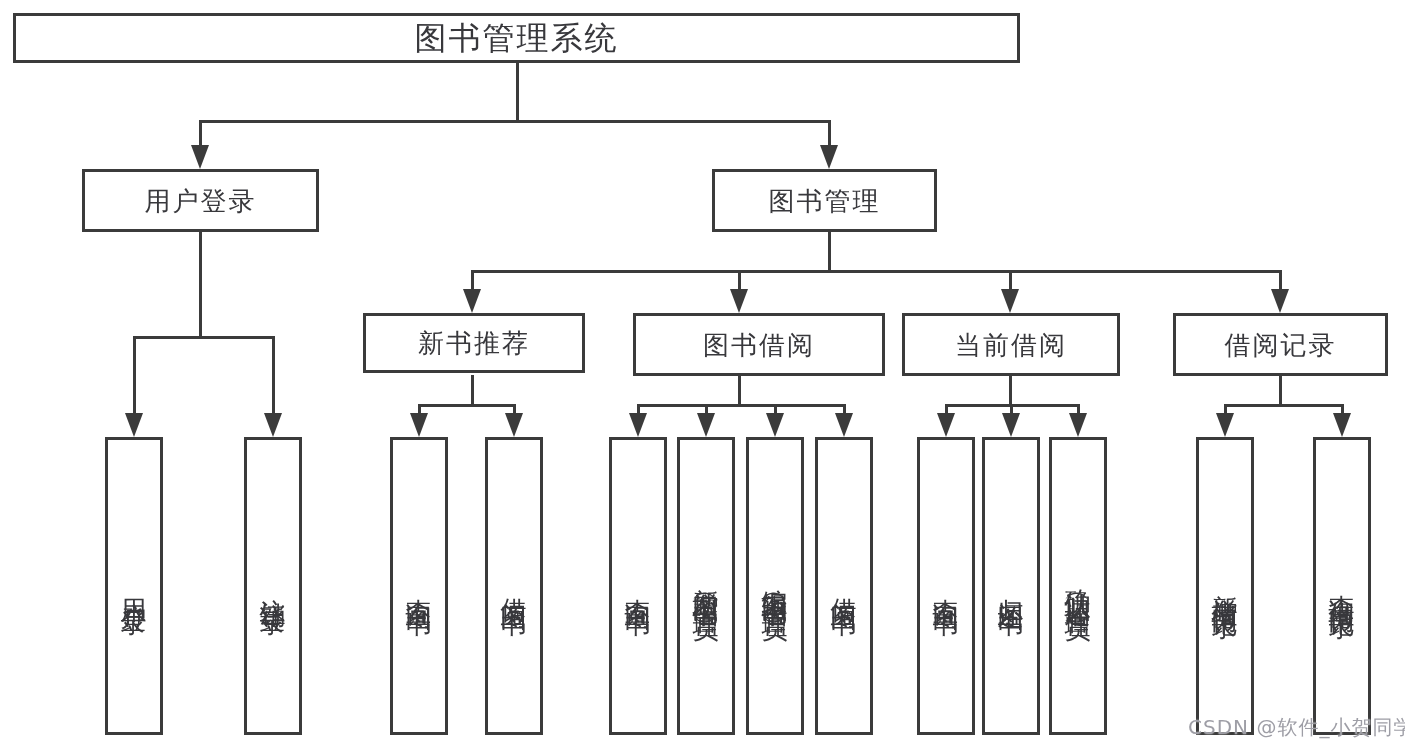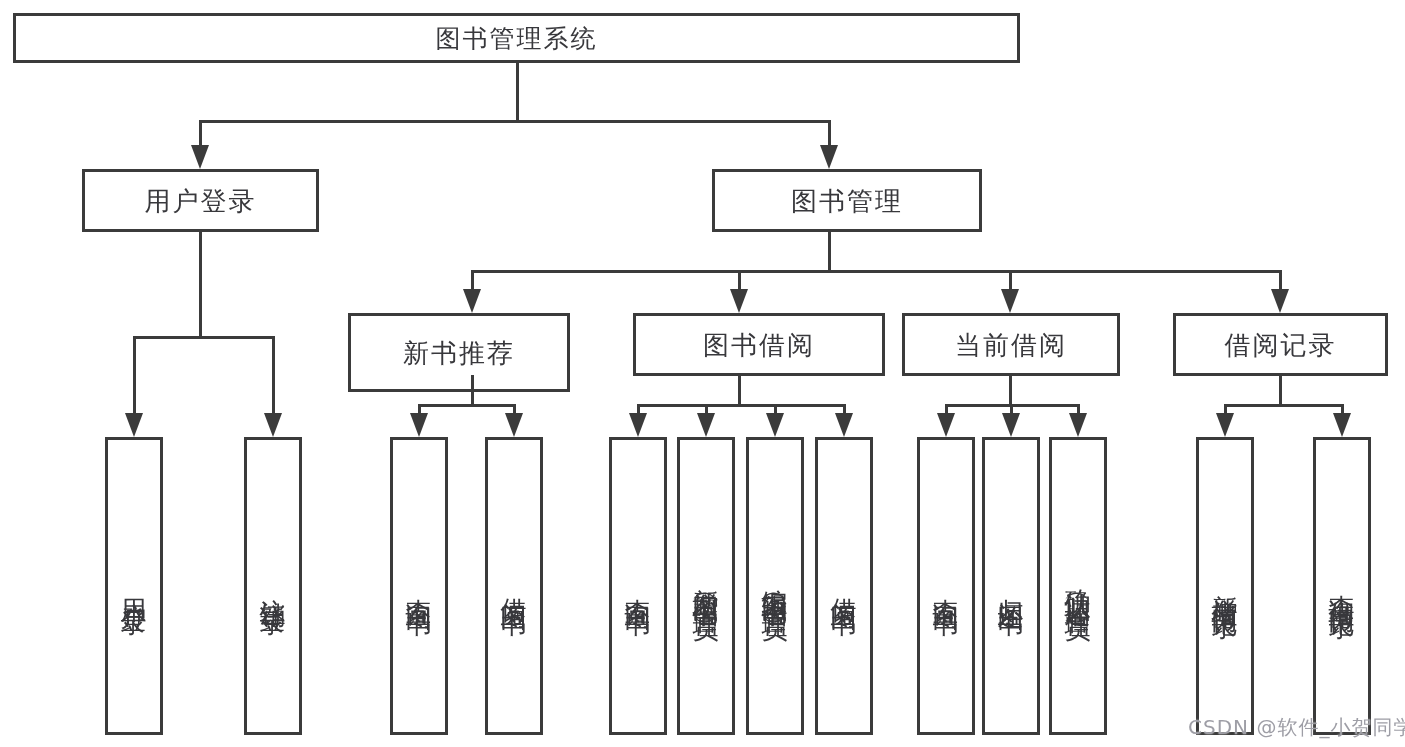--- a/index.html
+++ b/index.html
@@ -25,21 +25,21 @@
     display:flex;
     align-items:center;
     justify-content:center;
     line-height:1;
   }
   .hbox{
     font-size:26px;
     letter-spacing:2px;
     white-space:nowrap;
   }
-  .hbox.root{font-size:25px;}
+  .hbox.root{font-size:32px;}
   .vbox{
     writing-mode:vertical-rl;
     text-orientation:mixed;
     font-size:26px;
     letter-spacing:4px;
   }
   .vline{position:absolute;width:3px;background:var(--line);}
   .hline{position:absolute;height:3px;background:var(--line);}
   .arrow{
     position:absolute;width:0;height:0;
@@ -68,41 +68,41 @@
   <div class="vline" style="left:516px;top:63px;height:60px"></div>
 
   <div class="hline" style="left:199px;top:120px;width:632px"></div>
 
   <div class="vline" style="left:199px;top:120px;height:27px"></div>
   <div class="arrow" style="left:191px;top:145px"></div>
   <div class="vline" style="left:828px;top:120px;height:27px"></div>
   <div class="arrow" style="left:820px;top:145px"></div>
 
   <div class="hbox" style="left:82px;top:169px;width:237px;height:63px">用户登录</div>
-  <div class="hbox" style="left:712px;top:169px;width:270px;height:63px">图书管理</div>
+  <div class="hbox" style="left:712px;top:169px;width:225px;height:63px">图书管理</div>
 
   <div class="vline" style="left:199px;top:232px;height:107px"></div>
   <div class="hline" style="left:133px;top:336px;width:142px"></div>
   <div class="vline" style="left:133px;top:336px;height:77px"></div>
   <div class="arrow" style="left:125px;top:413px"></div>
   <div class="vline" style="left:272px;top:336px;height:77px"></div>
   <div class="arrow" style="left:264px;top:413px"></div>
 
   <div class="vline" style="left:828px;top:232px;height:41px"></div>
   <div class="hline" style="left:471px;top:270px;width:811px"></div>
   <div class="vline" style="left:471px;top:270px;height:21px"></div>
   <div class="arrow" style="left:463px;top:289px"></div>
   <div class="vline" style="left:738px;top:270px;height:21px"></div>
   <div class="arrow" style="left:730px;top:289px"></div>
   <div class="vline" style="left:1009px;top:270px;height:21px"></div>
   <div class="arrow" style="left:1001px;top:289px"></div>
   <div class="vline" style="left:1279px;top:270px;height:21px"></div>
   <div class="arrow" style="left:1271px;top:289px"></div>
 
-  <div class="hbox" style="left:348px;top:313px;width:222px;height:79px">新书推荐</div>
+  <div class="hbox" style="left:363px;top:313px;width:222px;height:60px">新书推荐</div>
   <div class="hbox" style="left:633px;top:313px;width:252px;height:63px">图书借阅</div>
   <div class="hbox" style="left:902px;top:313px;width:218px;height:63px">当前借阅</div>
   <div class="hbox" style="left:1173px;top:313px;width:215px;height:63px">借阅记录</div>
 
   <div class="vline" style="left:471px;top:375px;height:32px"></div>
   <div class="vline" style="left:738px;top:375px;height:32px"></div>
   <div class="vline" style="left:1009px;top:375px;height:32px"></div>
   <div class="vline" style="left:1279px;top:375px;height:32px"></div>
 
   <div class="hline" style="left:418px;top:404px;width:98px"></div>

